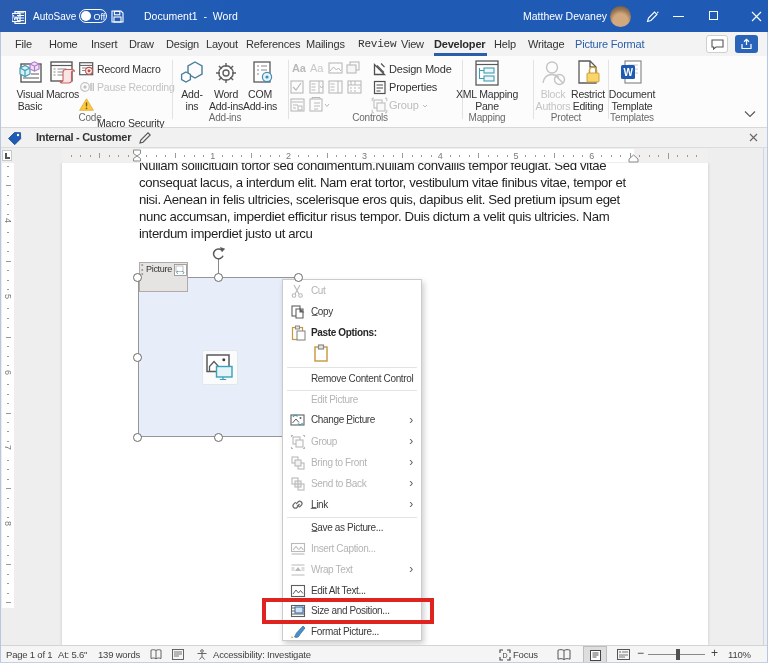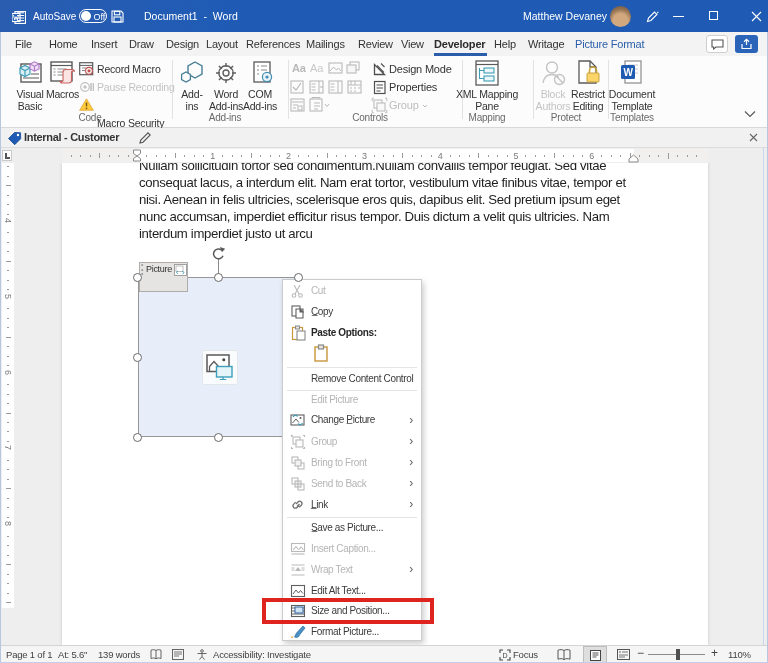--- a/index.html
+++ b/index.html
@@ -87,21 +87,21 @@
 
   <div id="tabs">
     <div class="tab" style="left:15px;">File</div>
     <div class="tab" style="left:49px;">Home</div>
     <div class="tab" style="left:91px;">Insert</div>
     <div class="tab" style="left:129px;">Draw</div>
     <div class="tab" style="left:166px;">Design</div>
     <div class="tab" style="left:206px;">Layout</div>
     <div class="tab" style="left:246px;">References</div>
     <div class="tab" style="left:306px;">Mailings</div>
-    <div class="tab" style="left:358px;">Review</div>
+    <div class="tab" style="left:358px;font-family:Liberation Mono, monospace;">Review</div>
     <div class="tab" style="left:401px;">View</div>
     <div class="tab" style="left:434px;font-weight:bold;color:#2b2b2b;">Developer</div>
     <div class="abs" style="left:434px;top:21px;width:53px;height:2.5px;background:#2a5eaa;"></div>
     <div class="tab" style="left:494px;">Help</div>
     <div class="tab" style="left:528px;">Writage</div>
     <div class="tab" style="left:575px;color:#2a5eaa;">Picture Format</div>
     <div class="abs" style="left:706px;top:3px;width:22px;height:18px;background:#fff;border:1px solid #cfcfcf;border-radius:3px;">
       <svg class="abs" style="left:4px;top:3px" width="13" height="11" viewBox="0 0 13 11">
         <path d="M1 1h11v7H5l-2.4 2V8H1z" fill="none" stroke="#555" stroke-width="1.1"></path>
       </svg>
@@ -269,21 +269,21 @@
     <svg class="abs" style="left:744px;top:54px" width="12" height="8" viewBox="0 0 12 8">
       <path d="M1 1.5l5 5 5-5" fill="none" stroke="#5a5a5a" stroke-width="1.2"></path>
     </svg>
   </div>
 
   <div id="sensbar">
     <svg class="abs" style="left:7px;top:3px" width="15" height="14" viewBox="0 0 15 14">
       <path d="M1.5 7.5L7.5 1.5l6 .2.2 6-6 6z" fill="#1f5bb5" stroke="#174a94" stroke-width="0.8"></path>
       <circle cx="11" cy="4" r="1.2" fill="#fff"></circle>
     </svg>
-    <div class="abs" style="left:24px;top:3px;font-weight:bold;font-size:11px;letter-spacing:-0.3px;color:#333;">Internal - Customer</div>
+    <div class="abs" style="left:36px;top:3px;font-weight:bold;font-size:11px;letter-spacing:-0.3px;color:#333;">Internal - Customer</div>
     <svg class="abs" style="left:139px;top:4px" width="12" height="12" viewBox="0 0 12 12">
       <path d="M1 11l.8-3L9 .8 11.2 3 4 10.2z" fill="none" stroke="#555" stroke-width="1.1"></path>
     </svg>
     <svg class="abs" style="left:749px;top:5px" width="9" height="9" viewBox="0 0 9 9">
       <path d="M1 1l7 7M8 1L1 8" stroke="#666" stroke-width="1.1"></path>
     </svg>
   </div>
 
   <div id="docarea">
     <div id="page"></div>

